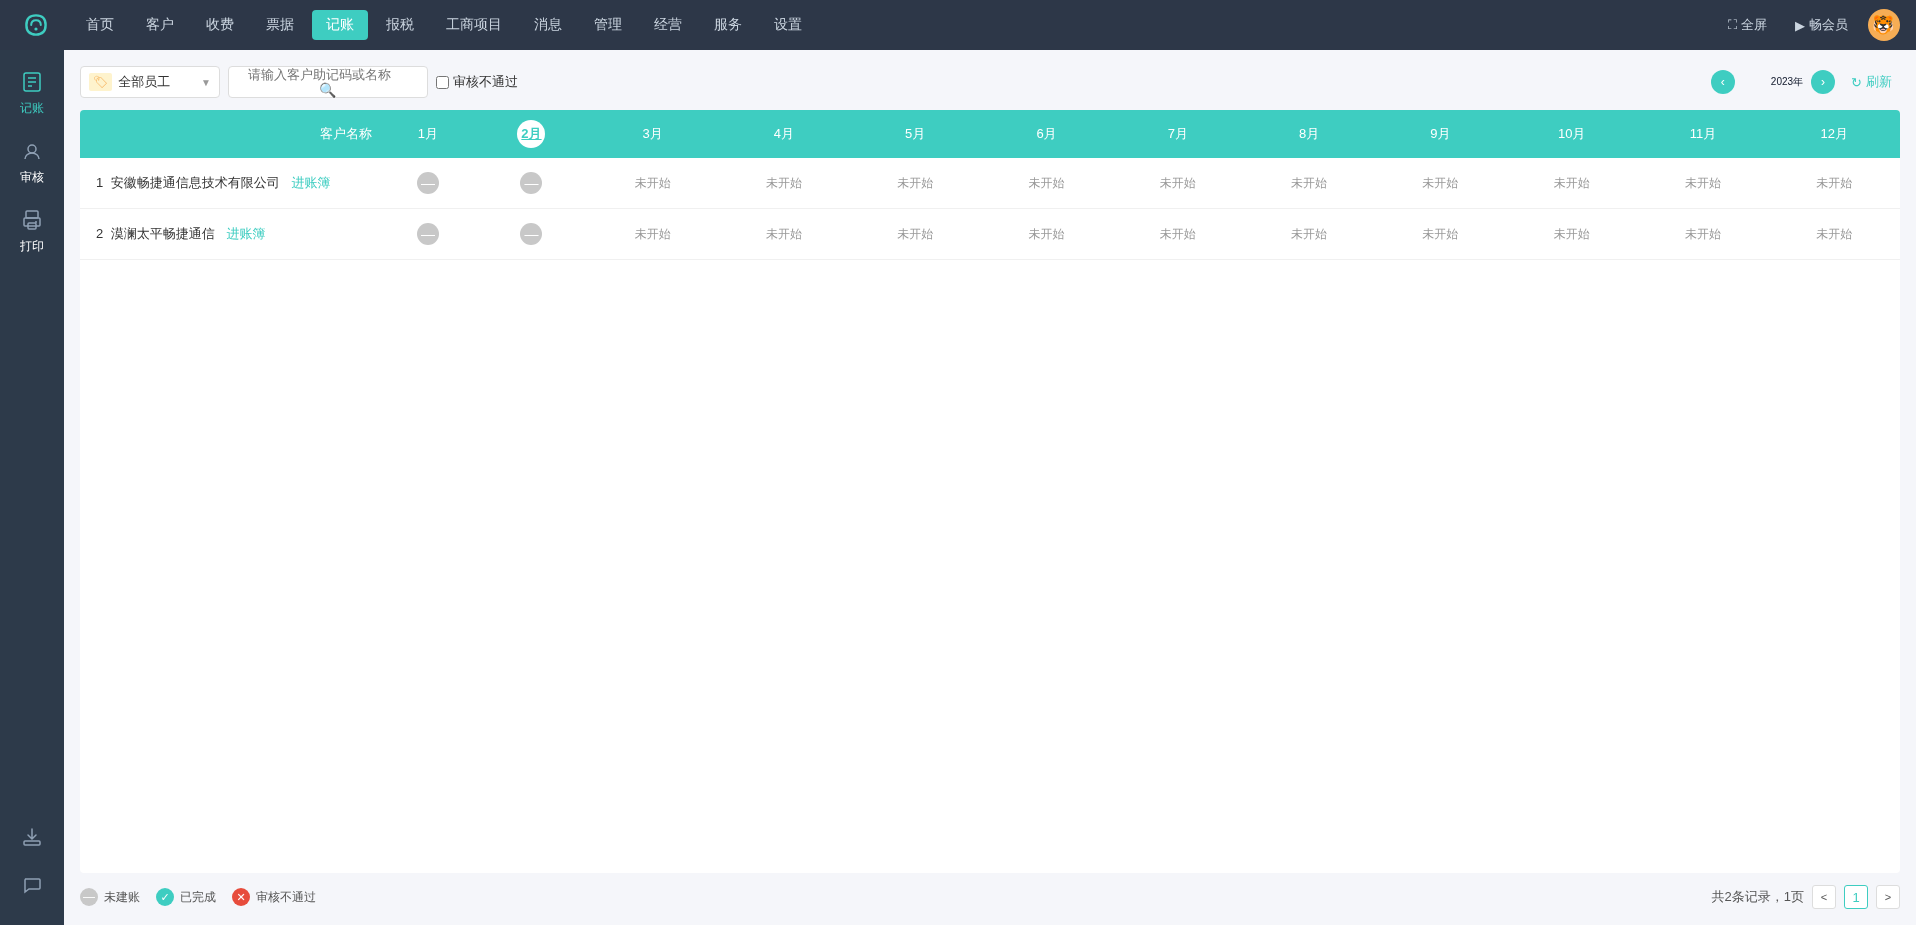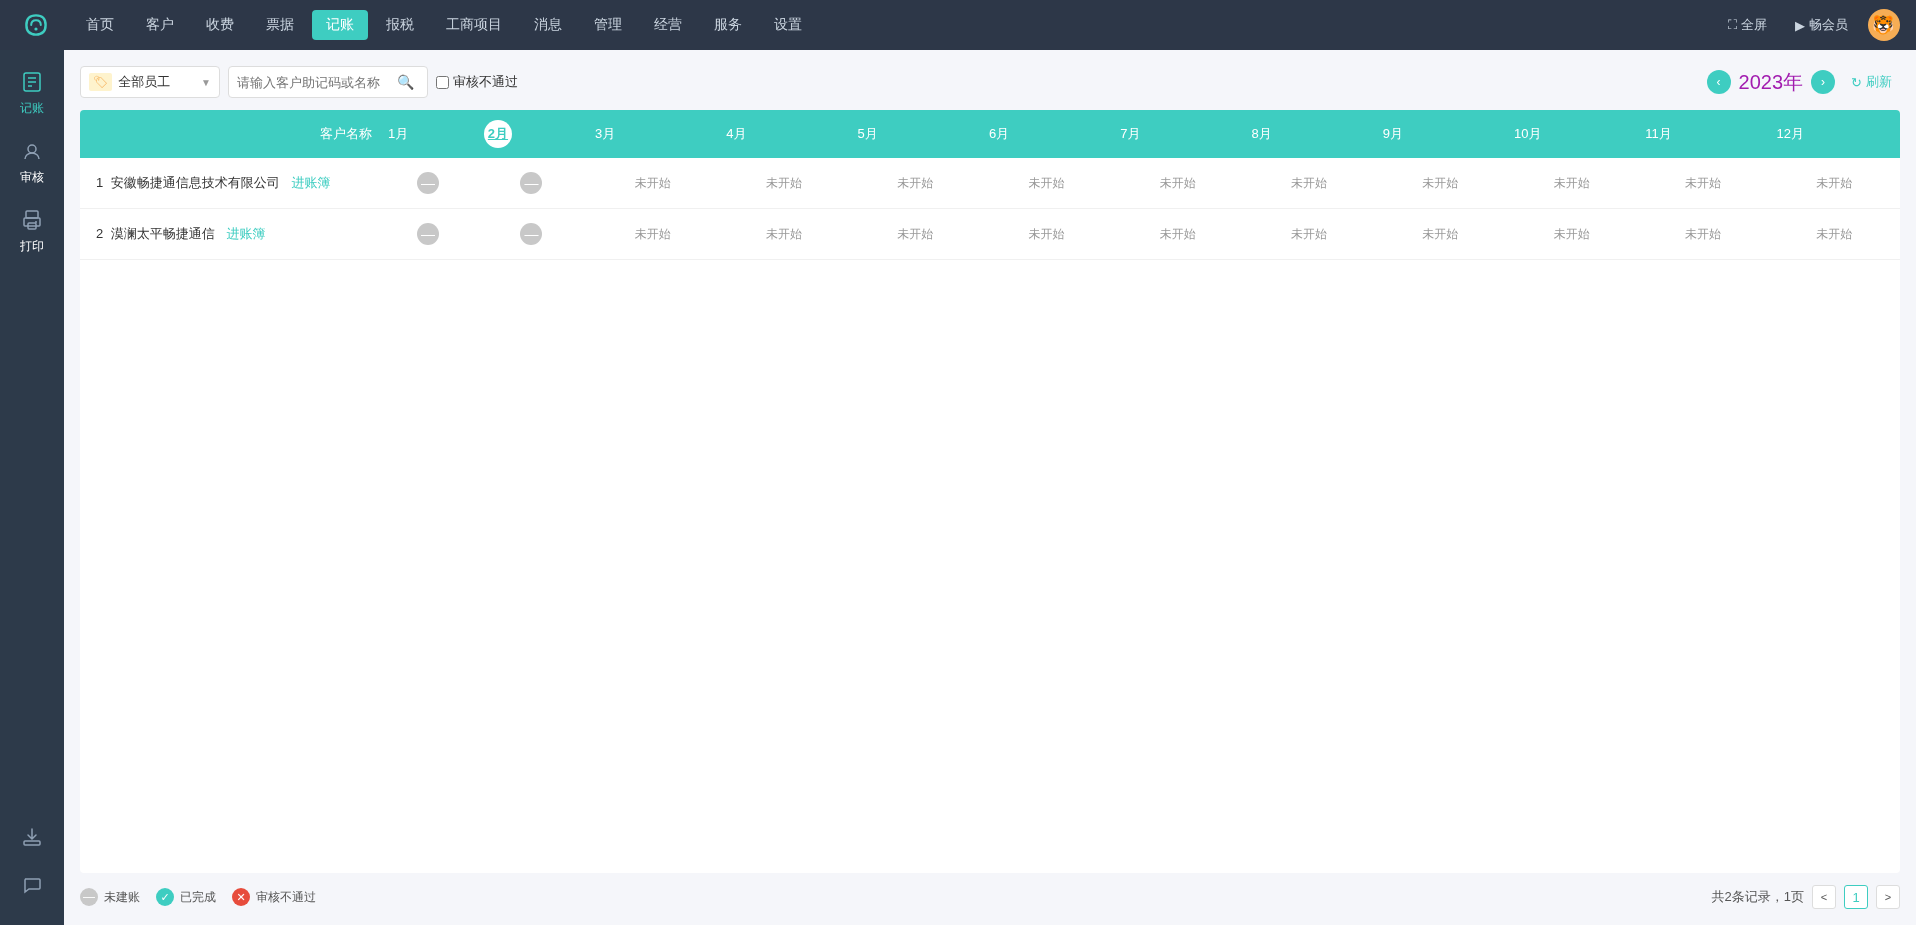--- a/index.html
+++ b/index.html
@@ -161,20 +161,21 @@
     .dropdown-arrow { color: #999; font-size: 10px; }
     .search-box {
       display: flex;
       align-items: center;
       border: 1px solid #ddd;
       border-radius: 4px;
       background: #fff;
       height: 32px;
       padding: 0 8px;
       min-width: 200px;
+      flex-direction: column;
     }
     .search-input {
       border: none;
       outline: none;
       font-size: 13px;
       color: #999;
       width: 160px;
       background: transparent;
     }
     .search-icon { color: #999; font-size: 14px; cursor: pointer; }
@@ -198,21 +199,21 @@
       border-radius: 50%;
       background: #3ecdc1;
       color: #fff;
       display: flex;
       align-items: center;
       justify-content: center;
       cursor: pointer;
       font-size: 12px;
       border: none;
     }
-    .year-label { font-size: 20px; color: #a21caf; font-weight: 500; }
+    .year-label { font-size: 10px; color: #0f172a; font-weight: 500; margin-left: 28px; }
     .refresh-btn {
       display: flex;
       align-items: center;
       gap: 4px;
       color: #3ecdc1;
       cursor: pointer;
       font-size: 13px;
       padding: 4px 8px;
     }
 
@@ -228,21 +229,21 @@
       width: 100%;
       border-collapse: collapse;
       min-width: 900px;
     }
     thead tr {
       background: #3ecdc1;
       color: #fff;
     }
     thead th {
       padding: 10px 8px;
-      text-align: left;
+      text-align: center;
       font-weight: 500;
       font-size: 13px;
       white-space: nowrap;
     }
     thead th.customer-col {
       text-align: right;
       padding-left: 16px;
       width: 300px;
     }
     .month-circle {

